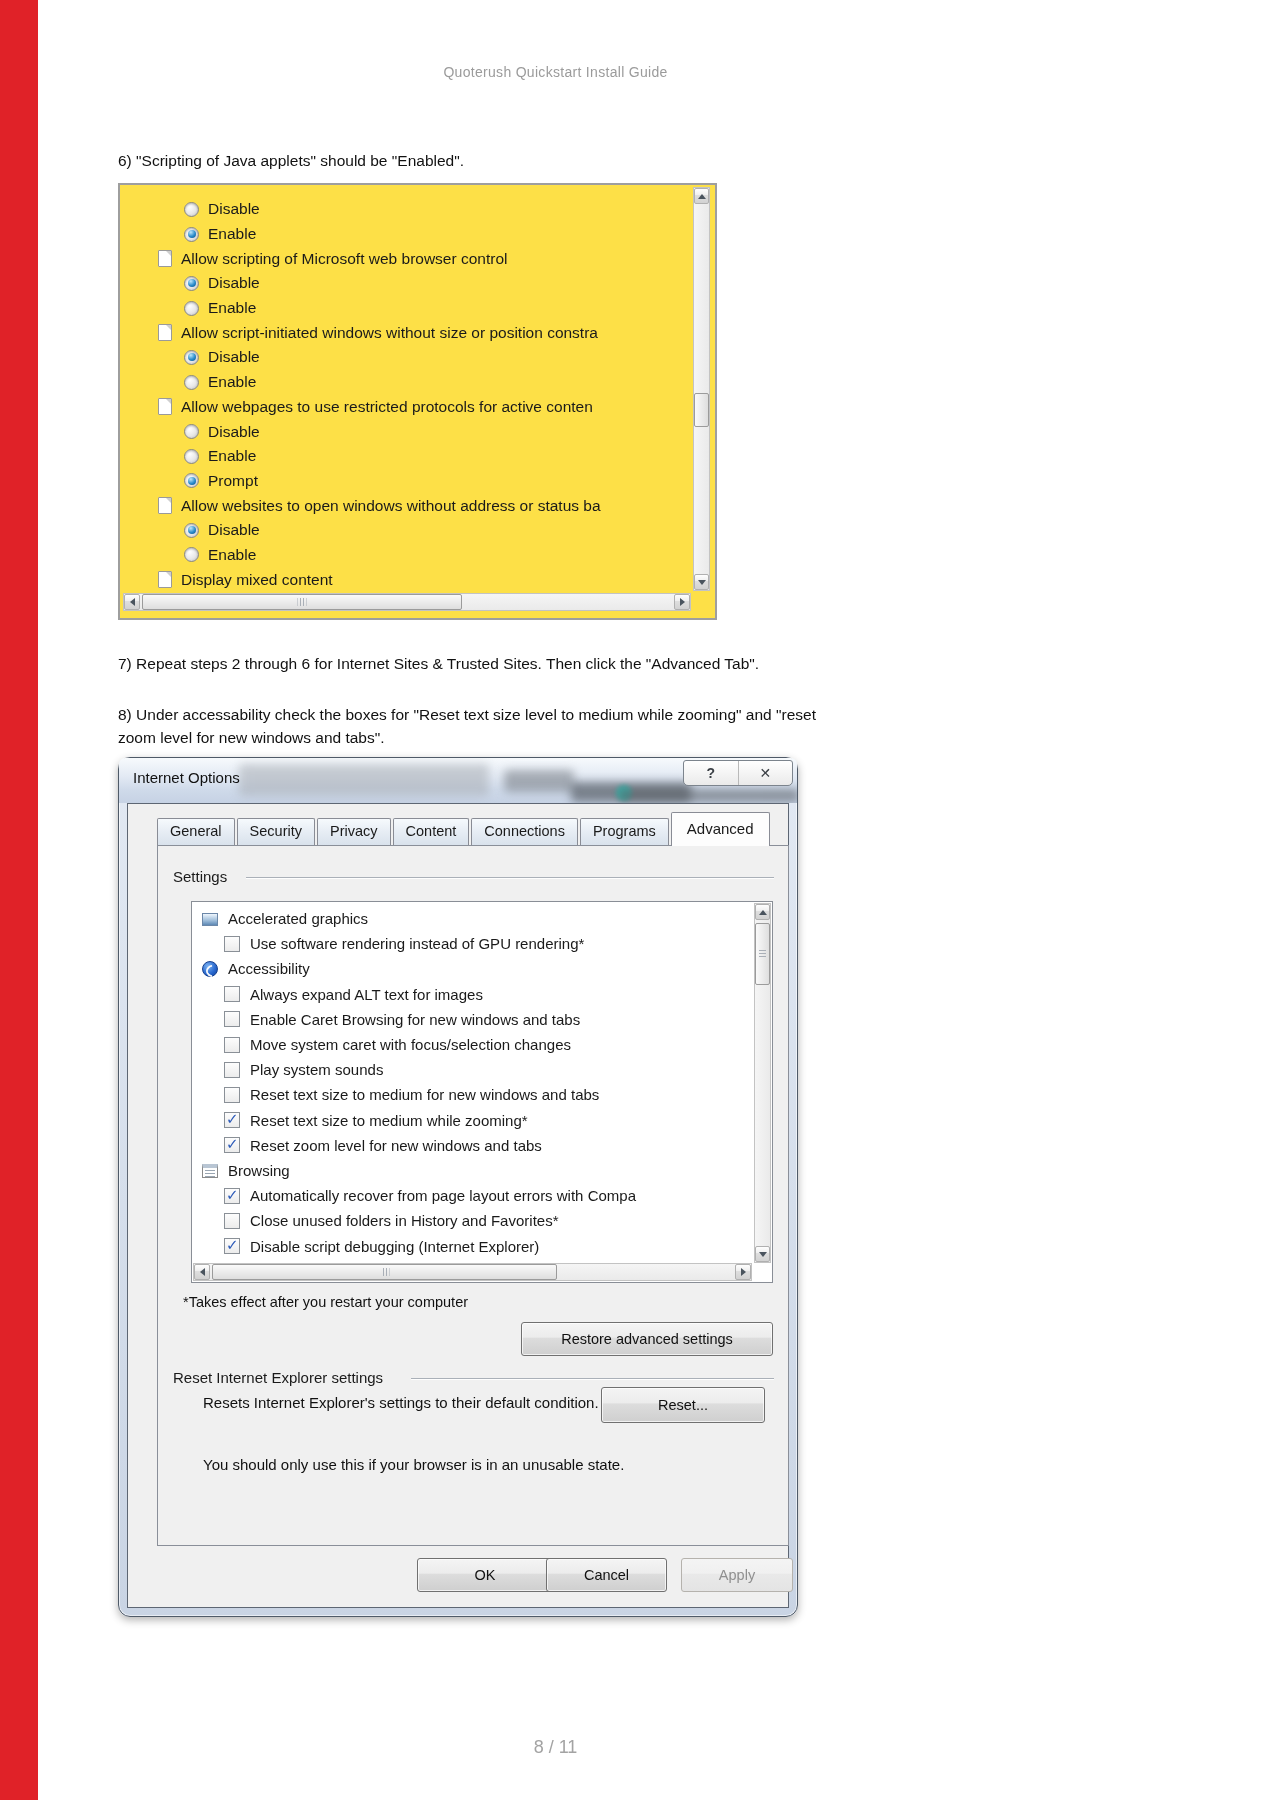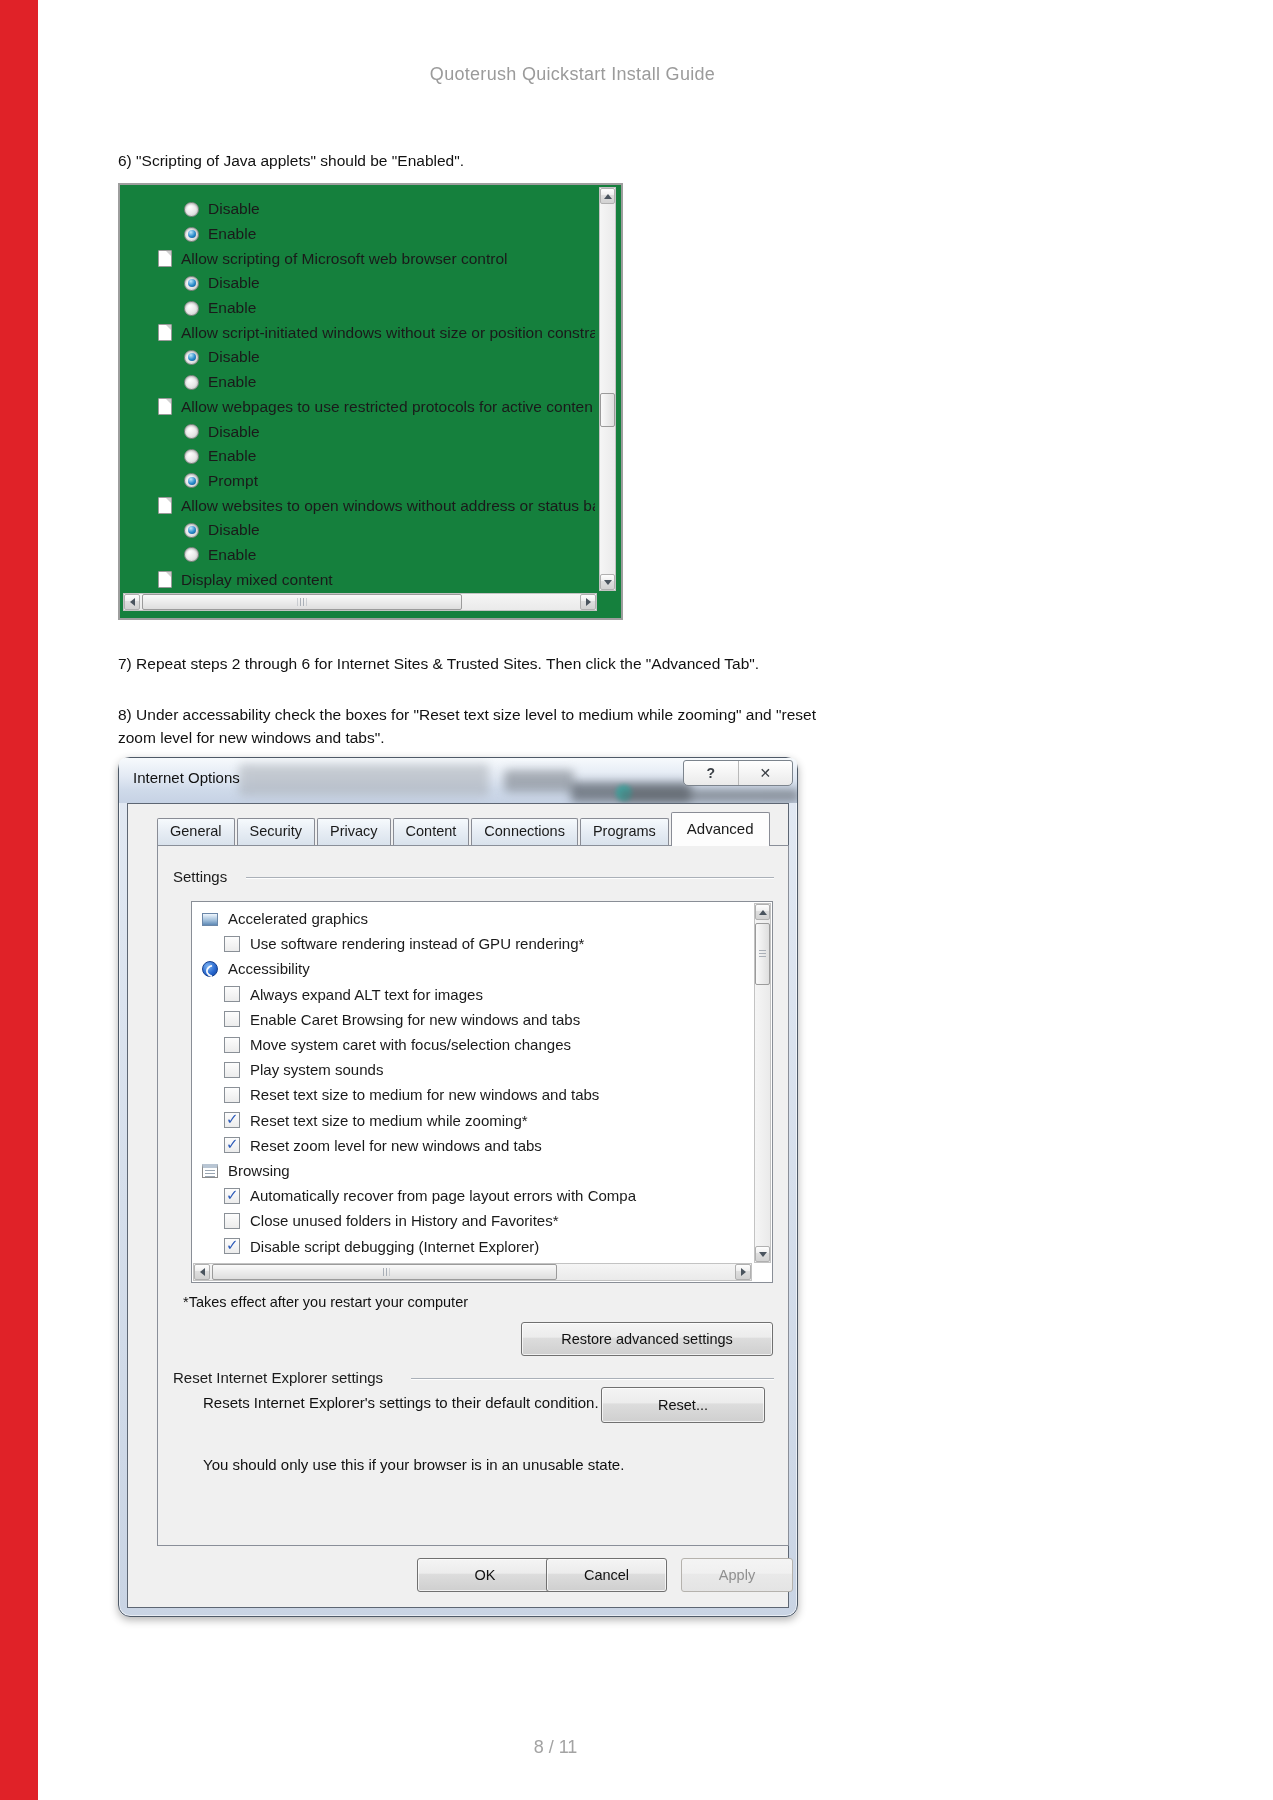--- a/index.html
+++ b/index.html
@@ -5,35 +5,35 @@
   * { margin:0; padding:0; box-sizing:border-box; }
   html,body { background:#ffffff; }
   body { width:1273px; height:1800px; position:relative; overflow:hidden;
          font-family:"Liberation Sans", "DejaVu Sans", sans-serif; color:#1a1a1a; }
   .page { position:absolute; inset:0; }
 
   
   .red-bar { position:absolute; left:0; top:0; width:38px; height:1800px; background:#e02228; }
 
   
-  .doc-header { position:absolute; left:55px; top:64px; width:1035px; text-align:center;
-                color:#9b9b9b; font-size:18px; letter-spacing:.3px; }
+  .doc-header { position:absolute; left:38px; top:64px; width:1035px; text-align:center;
+                color:#9b9b9b; font-size:14px; letter-spacing:.3px; }
   .doc-footer { position:absolute; left:38px; top:1737px; width:1035px; text-align:center;
                 color:#a3a3a3; font-size:18px; }
 
   
   .step { position:absolute; left:118px; font-size:15.5px; color:#111; line-height:22px; }
   .step6 { top:150px; }
   .step7 { top:653px; }
   .step8a { top:704px; }
   .step8b { top:727px; }
 
   
-  .shot1 { position:absolute; left:118px; top:183px; width:505px; height:437px;
-           background:#15803d; border:2px solid #9e9e9e; }
+  .shot1 { position:absolute; left:118px; top:183px; width:599px; height:437px;
+           background:#fde047; border:2px solid #9e9e9e; }
   .shot1-list { position:absolute; left:2px; top:12px; right:26px; height:396px; overflow:hidden; }
   .shot1-list .row { height:24.7px; display:flex; align-items:center; gap:9px;
                      white-space:nowrap; overflow:hidden; font-size:15.5px; }
   .shot1-list .ind1 { padding-left:36px; }
   .shot1-list .ind2 { padding-left:62px; }
 
   
   .icon { flex:0 0 auto; display:inline-block; position:relative; }
   .radio { width:15px; height:15px; border-radius:50%; border:1px solid #878787;
            background:radial-gradient(circle at 35% 30%, #ffffff, #e8e8e8 55%, #c2c2c2);

